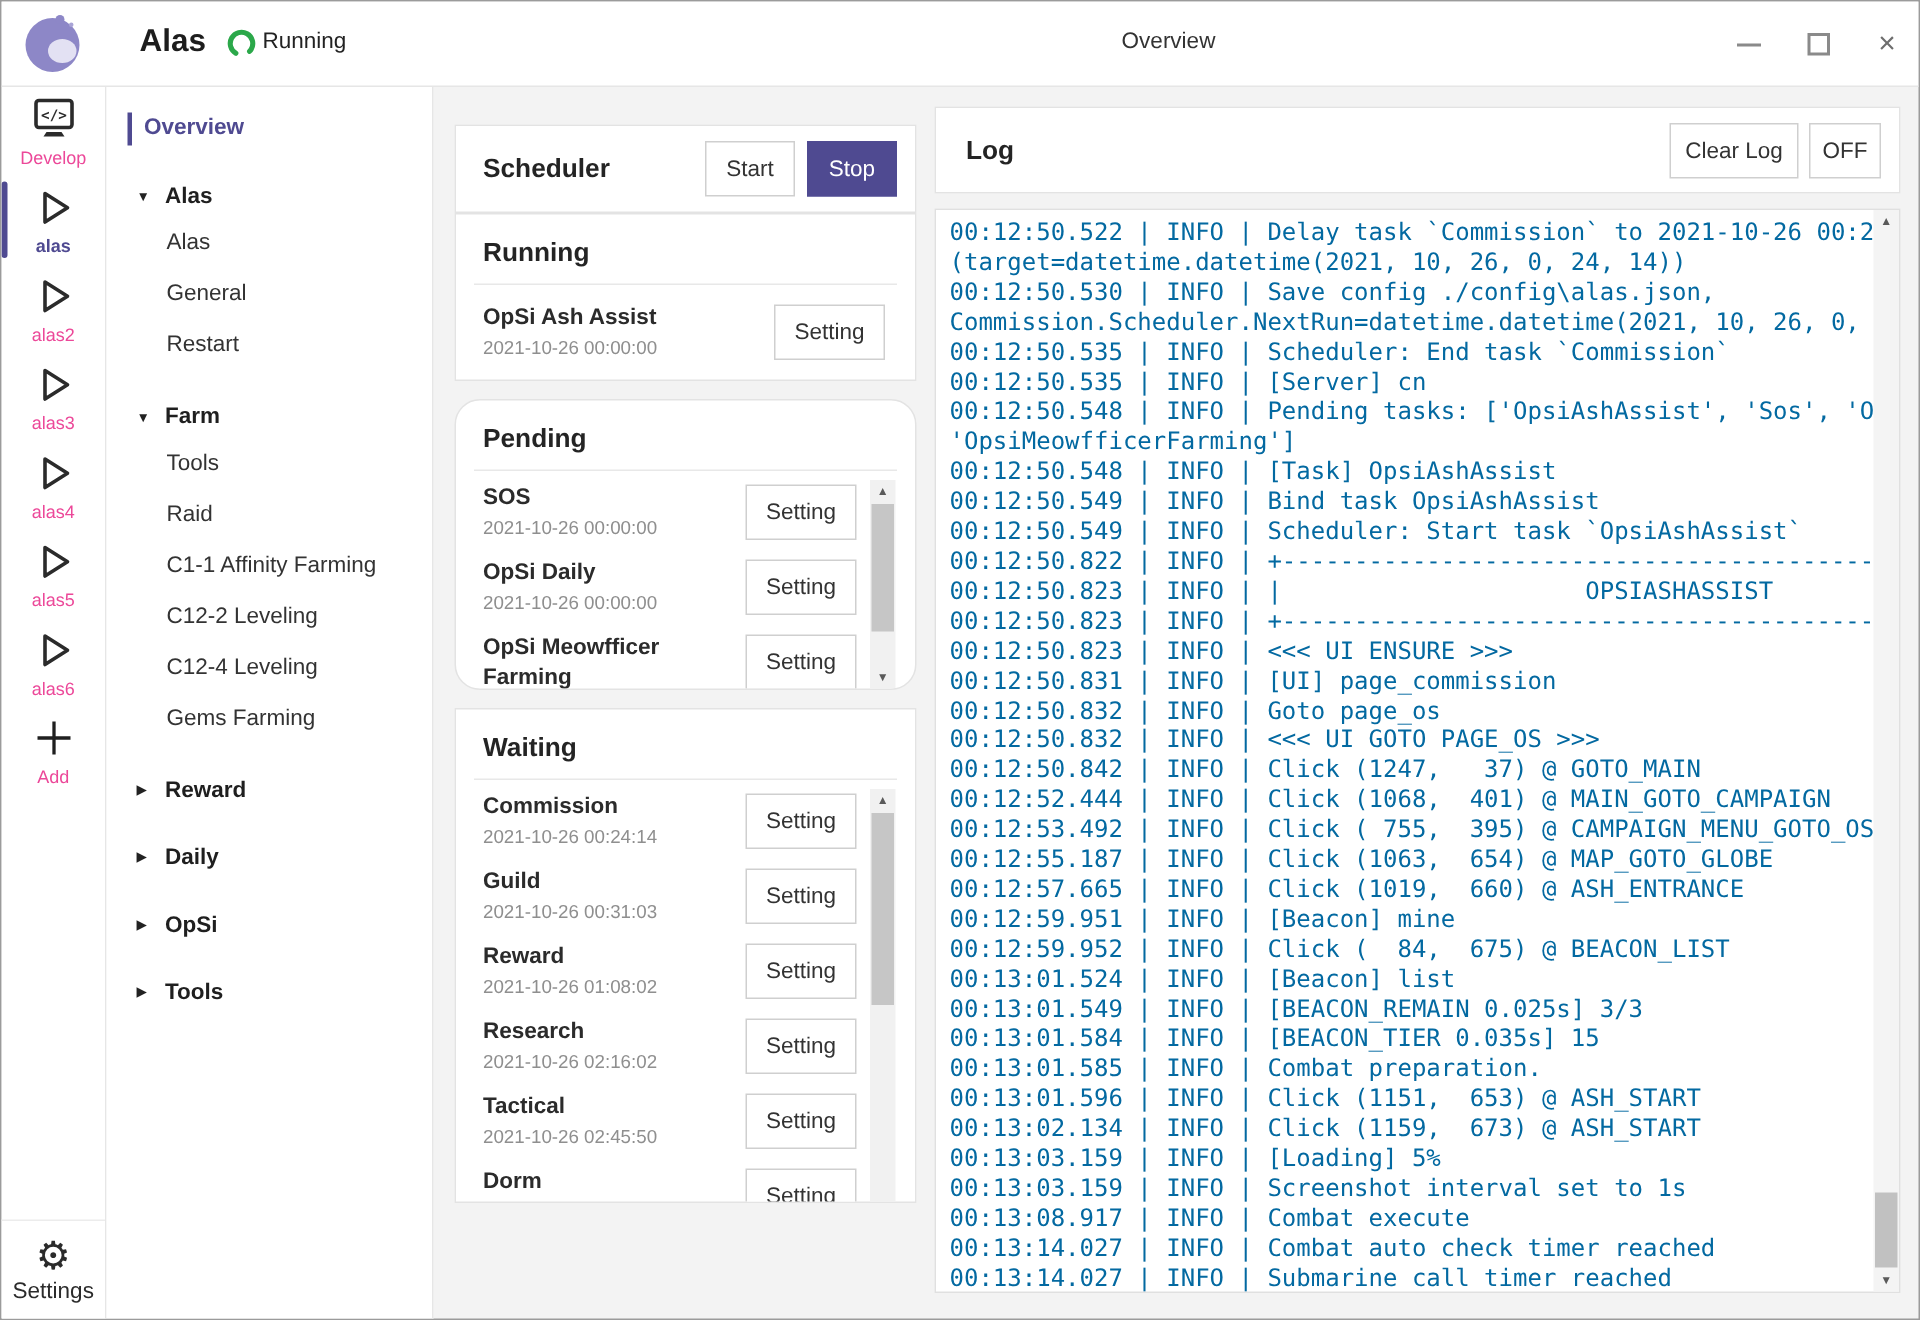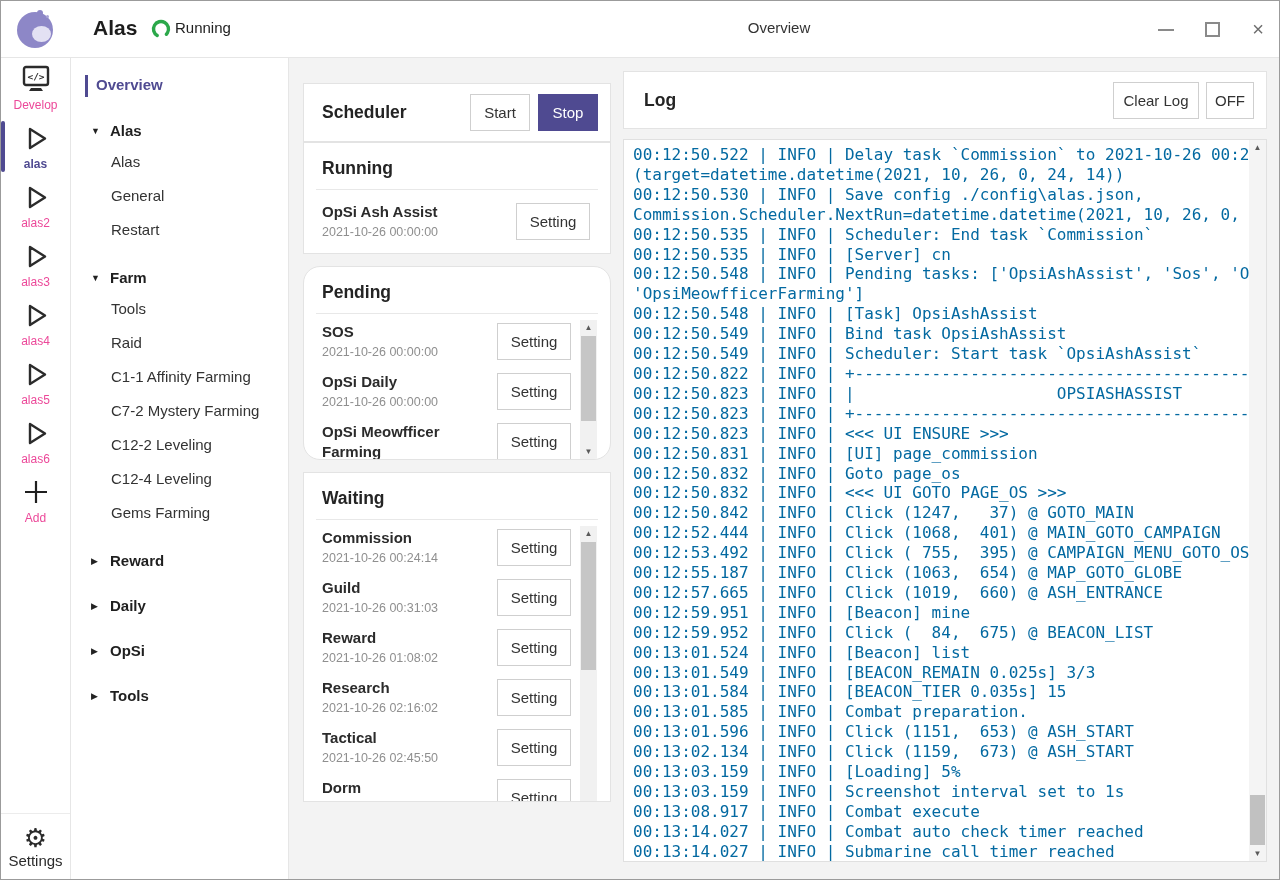--- a/index.html
+++ b/index.html
@@ -234,21 +234,20 @@
         <div class="nav-child">Restart</div>
       </div>
       <div class="nav-group">
         <div class="nav-group-header">
           <span class="nav-tri">▼</span>
           <span>Farm</span>
         </div>
         <div class="nav-child">Tools</div>
         <div class="nav-child">Raid</div>
         <div class="nav-child">C1-1 Affinity Farming</div>
-        <div class="nav-child">C7-2 Mystery Farming</div>
         <div class="nav-child">C12-2 Leveling</div>
         <div class="nav-child">C12-4 Leveling</div>
         <div class="nav-child">Gems Farming</div>
       </div>
       <div class="nav-group">
         <div class="nav-group-header">
           <span class="nav-tri">▶</span>
           <span>Reward</span>
         </div>
       </div>

